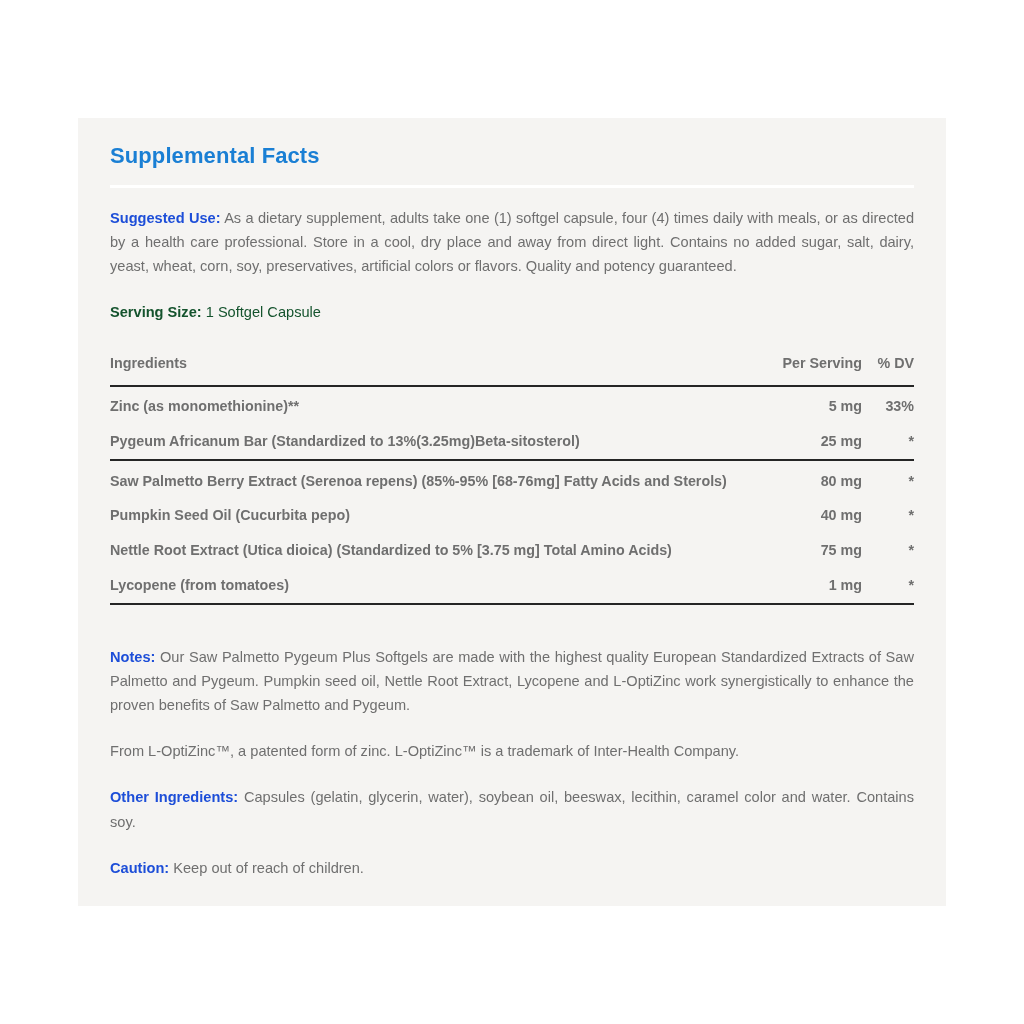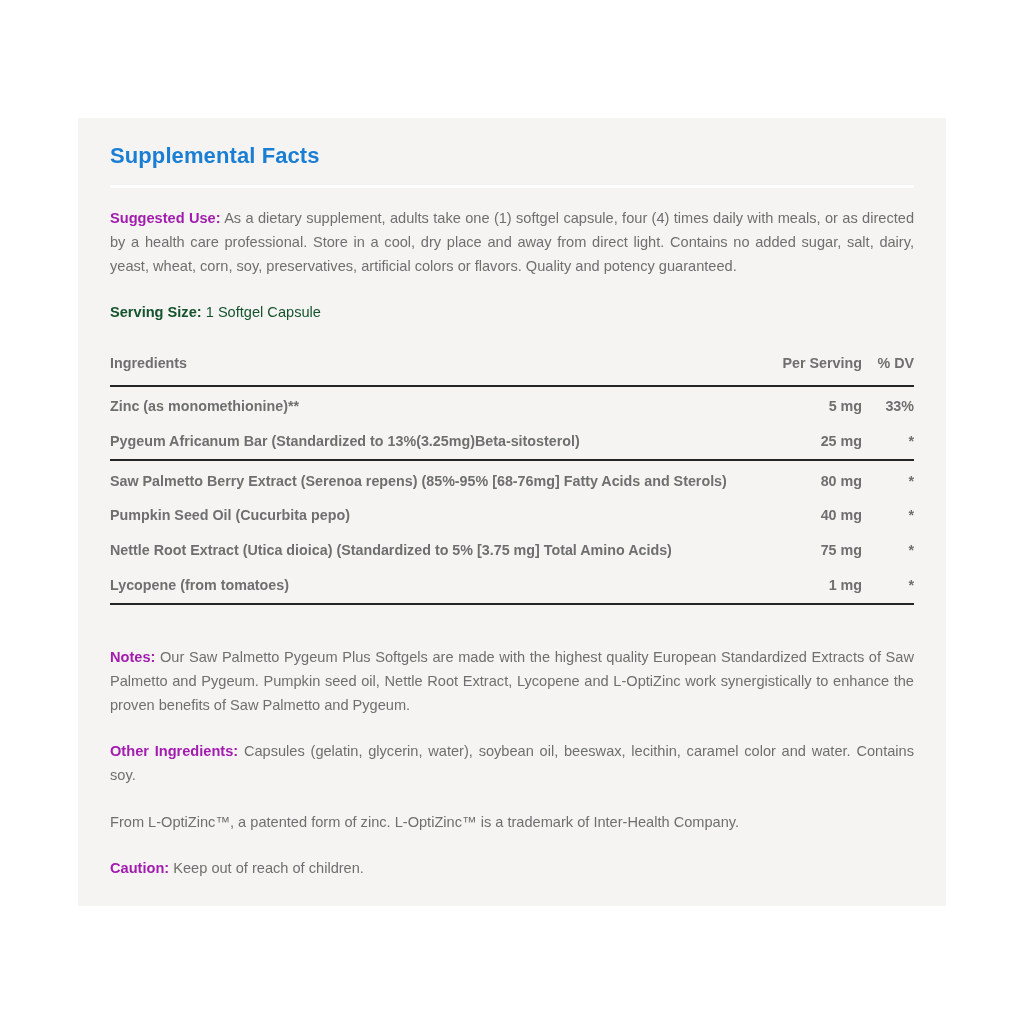--- a/index.html
+++ b/index.html
@@ -48,21 +48,21 @@
 
   .para {
     color: #6f6f6f;
     font-size: 14.6px;
     line-height: 1.66;
     text-align: justify;
     margin: 0 0 4px 0;
   }
 
   .para b, .lead {
-    color: #a21caf;
+    color: #1d4ed8;
     font-weight: bold;
   }
 
   .serving-line {
     color: #14532d;
     font-size: 14.6px;
     line-height: 1.66;
     margin: 22px 0 0 0;
   }
 
@@ -177,21 +177,21 @@
         </tr>
       </tbody>
     </table>
 
     <div class="table-bottom"></div>
 
 
     <div class="notes-block">
       <p class="para"><b>Notes:</b><span> Our Saw Palmetto Pygeum Plus Softgels are made with the highest quality European Standardized Extracts of Saw Palmetto and Pygeum. Pumpkin seed oil, Nettle Root Extract, Lycopene and L-OptiZinc work synergistically to enhance the proven benefits of Saw Palmetto and Pygeum.</span></p>
 
+      <p class="para spaced">From L-OptiZinc™, a patented form of zinc. L-OptiZinc™ is a trademark of Inter-Health Company.</p>
+
       <p class="para spaced"><b>Other Ingredients:</b><span> Capsules (gelatin, glycerin, water), soybean oil, beeswax, lecithin, caramel color and water. Contains soy.</span></p>
-
-      <p class="para spaced">From L-OptiZinc™, a patented form of zinc. L-OptiZinc™ is a trademark of Inter-Health Company.</p>
 
       <p class="para spaced"><b>Caution:</b><span> Keep out of reach of children.</span></p>
     </div>
 
   </div>
 </div>
 
 </body></html>

